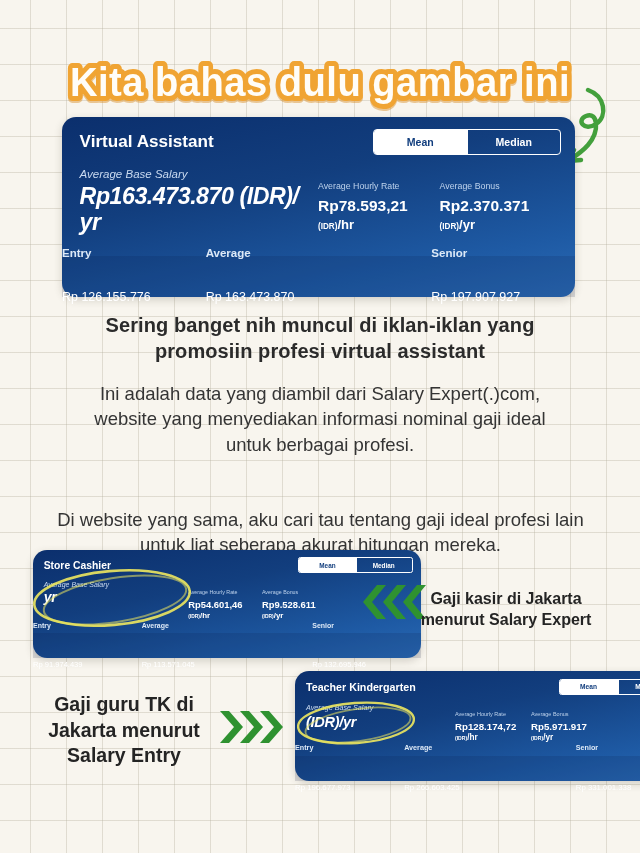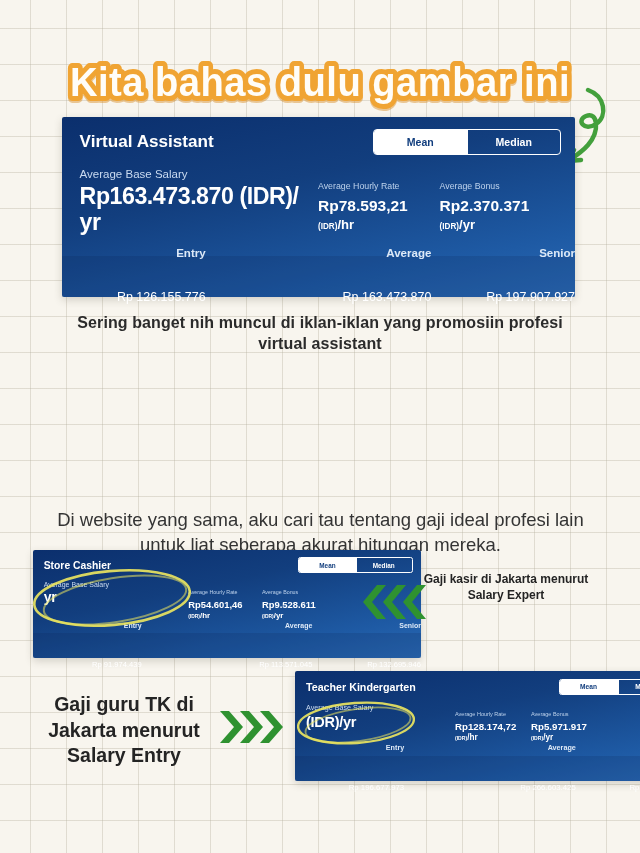--- a/index.html
+++ b/index.html
@@ -19,68 +19,68 @@
   .title-svg { position:absolute; left:30px; top:48px; overflow:visible;
     filter:drop-shadow(0 2px 0 rgba(214,140,35,.45)); }
   .title-text {
     font-family:"Liberation Sans", sans-serif; font-weight:bold; font-size:41px;
     fill:#fffdf8; stroke:#f0a433; stroke-width:10px; paint-order:stroke;
     stroke-linejoin:round; letter-spacing:.5px;
   }
 
   
   .card {
-    position:absolute; color:#fff; border-radius:2px;
+    position:absolute; color:#fff; border-radius:14px;
     background:linear-gradient(168deg,#0b2f6d 0%, #123e7e 38%, #1e5aa4 78%, #2a6ab5 100%);
     box-shadow:0 3px 9px rgba(60,55,40,.20);
   }
   .card-va { left:62px;  top:117px; width:513px; height:180px; font-size:16px; }
   .card-sc { left:33px;  top:550px; width:388px; height:108px; font-size:9.7px; }
   .card-tk { left:295px; top:671px; width:390px; height:110px; font-size:10px; }
 
   .card-head { position:absolute; top:.75em; left:1.1em; right:.85em;
     display:flex; justify-content:space-between; align-items:center; }
   .card-title { font-size:1.07em; font-weight:bold; }
   .tabs { display:flex; width:11.8em; height:1.62em; border:.12em solid #fff;
     border-radius:.25em; overflow:hidden; flex:none; }
   .tab { flex:1; display:flex; align-items:center; justify-content:center;
     font-size:.66em; font-weight:bold; color:#fff; cursor:pointer; }
   .tab.active { background:#fff; color:#123e7e; }
   .tabs .tab:first-child { box-shadow:1px 0 0 #fff; }
 
-  .base-area { position:absolute; top:3.2em; left:1.1em; width:16.5em; }
+  .base-area { position:absolute; top:3.2em; left:1.1em; width:16.5em;font-style:italic; }
   .base-lbl { font-size:.72em; color:#c9daf0; margin-bottom:.25em; }
   .big { font-size:1.45em; font-weight:bold; line-height:1.12; letter-spacing:-.02em; }
   .big span { display:block; white-space:nowrap; }
 
   .stat { position:absolute; top:4.0em; }
   .stat.hourly { left:16em; } .stat.bonus { left:23.6em; }
   .s-lbl { font-size:.55em; color:#bdd2ec; margin-bottom:.7em; white-space:nowrap; }
   .s-val { font-size:.97em; font-weight:bold; white-space:nowrap; }
   .s-unit { font-size:.82em; font-weight:bold; margin-top:.15em; }
   .s-unit .idr { font-size:.62em; }
 
   .card-foot { position:absolute; left:0; right:0; bottom:0; height:2.55em;
     background:rgba(4,22,64,.14); display:flex; align-items:center;
-    text-align:right; padding-bottom:.1em; }
+    text-align:left; padding-bottom:.1em; }
   .fcol { } .fcol.w28 { width:28%; } .fcol.w44 { width:44%; }
   .f-lbl { font-size:.72em; font-weight:bold; color:#dde9f7; margin-bottom:.15em; }
   .f-val { font-size:.78em; color:#fff; white-space:nowrap;margin-top:31px; }
 
   
   .headline { position:absolute; left:60px; top:312px; width:520px; text-align:center;
-    font-size:16px; font-weight:bold; line-height:1.32; color:#2b2b2b; letter-spacing:.1px; }
+    font-size:20px; font-weight:bold; line-height:1.32; color:#2b2b2b; letter-spacing:.1px; }
   .body-p { position:absolute; text-align:center; font-size:18.5px; line-height:1.37;
     color:#343434; }
   .body-p1 { left:70px; top:381px; width:500px; }
   .body-p2 { left:48px; top:470px; width:545px;margin-top:37px; }
 
   .callout { position:absolute; text-align:center; font-weight:bold; color:#242424;
     line-height:1.32; }
-  .callout-cashier { left:420px; top:572px; width:172px; font-size:12px; }
+  .callout-cashier { left:420px; top:588px; width:172px; font-size:16px; }
   .callout-teacher { left:38px;  top:692px; width:172px; font-size:19.5px; }
 
   .abs-svg { position:absolute; overflow:visible; }
 </style>
 </head>
 <body>
 
 <div class="canvas">
 
   <svg class="title-svg" width="580" height="66" viewBox="0 0 580 66">
@@ -127,20 +127,21 @@
         <div class="f-val">Rp 163.473.870</div>
       </div>
       <div class="fcol w28">
         <div class="f-lbl">Senior</div>
         <div class="f-val">Rp 197.907.927</div>
       </div>
     </div>
   </div>
 
   <div class="headline">Sering banget nih muncul di iklan-iklan yang promosiin profesi virtual assistant</div>
+  <div class="body-p body-p1">Ini adalah data yang diambil dari Salary Expert(.)com, website yang menyediakan informasi nominal gaji ideal untuk berbagai profesi.</div>
   <div class="body-p body-p2">Di website yang sama, aku cari tau tentang gaji ideal profesi lain untuk liat seberapa akurat hitungan mereka.</div>
 
   <div class="card card-sc">
     <div class="card-head">
       <div class="card-title">Store Cashier</div>
       <div class="tabs">
         <div class="tab active">Mean</div>
         <div class="tab">Median</div>
       </div>
     </div>

